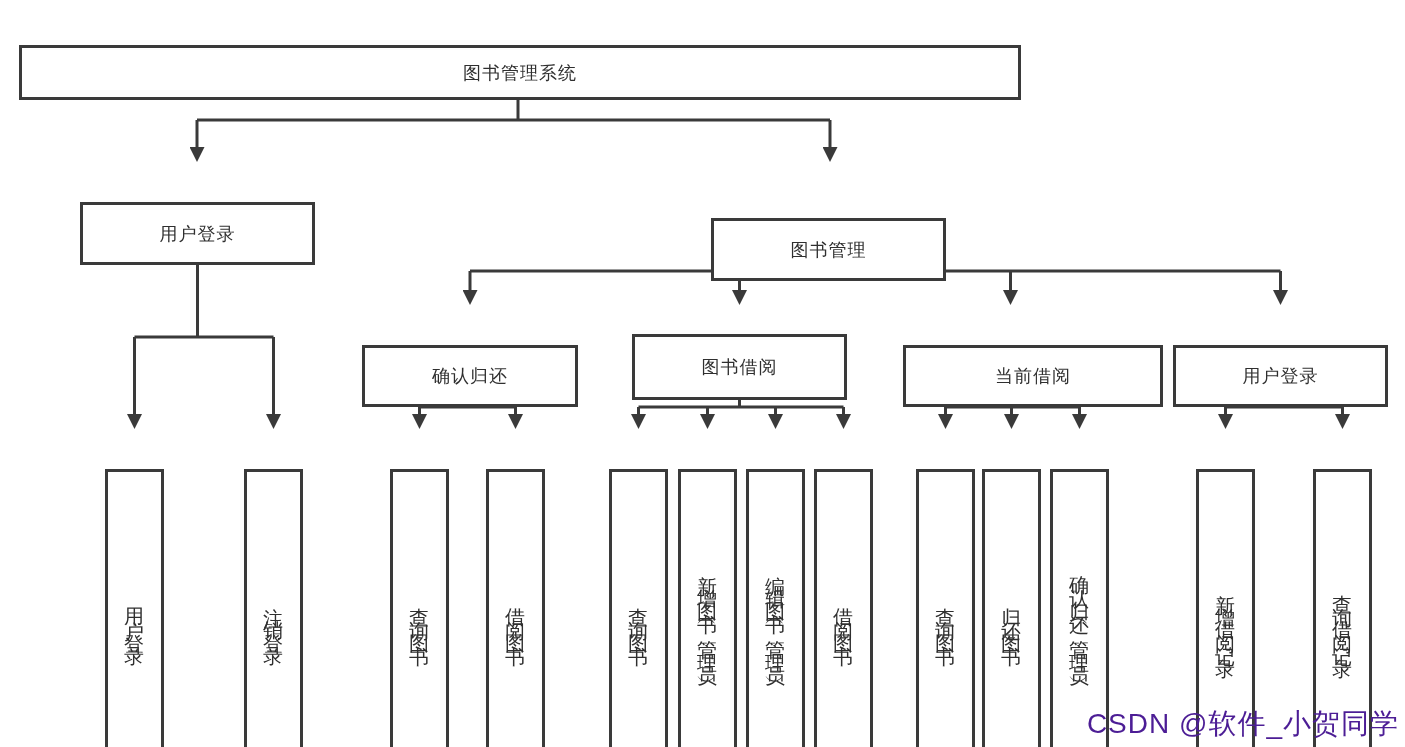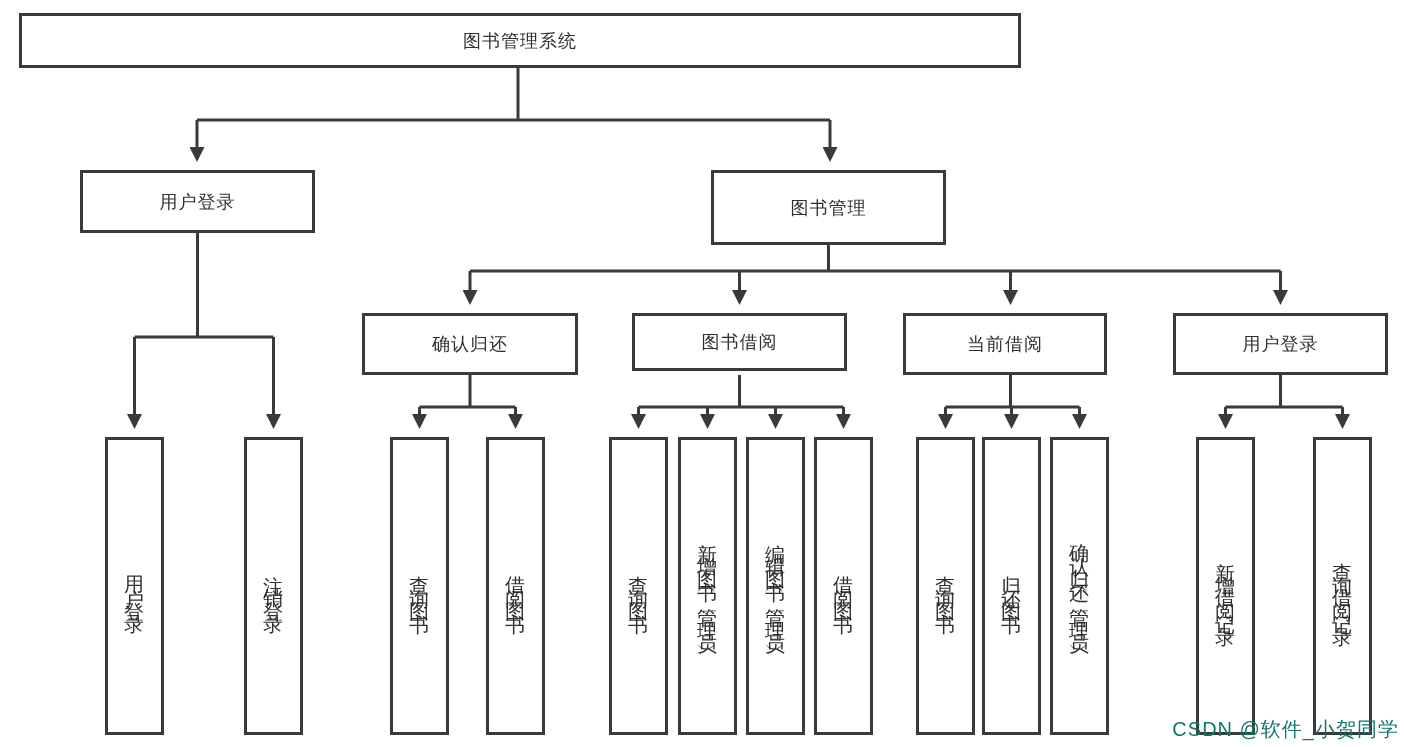--- a/index.html
+++ b/index.html
@@ -28,38 +28,39 @@
 
   .box {
     position: absolute;
     background: #ffffff;
     border: 3px solid #3a3a3a;
     display: flex;
     align-items: center;
     justify-content: center;
     color: #2f2f2f;
     z-index: 2;
+    margin-top: 32px;
   }
   .hbox {
     font-size: 18px;
     letter-spacing: 1px;
   }
   .vbox span {
     writing-mode: vertical-rl;
     font-size: 20px;
     letter-spacing: 13px;
     line-height: 1;
   }
 
   .watermark {
     position: absolute;
     right: 6px;
     bottom: 4px;
-    font-size: 20px;
-    color: #0f766e;
+    font-size: 28px;
+    color: #4c1d95;
     letter-spacing: 1px;
     z-index: 3;
     white-space: nowrap;
   }
 </style>
 </head>
 <body>
 
 <div class="stage">
 
@@ -111,31 +112,31 @@
     <path d="M1342.5 407 V414" marker-end="url(#arr)"></path>
   </svg>
 
   <div class="box hbox" style="left:19px;top:13px;width:1002px;height:55px">
     <span>图书管理系统</span>
   </div>
 
   <div class="box hbox" style="left:80px;top:170px;width:235px;height:63px">
     <span>用户登录</span>
   </div>
-  <div class="box hbox" style="left:711px;top:170px;width:235px;height:75px">
+  <div class="box hbox" style="left:711px;top:186px;width:235px;height:63px">
     <span>图书管理</span>
   </div>
 
   <div class="box hbox" style="left:362px;top:313px;width:216px;height:62px">
     <span>确认归还</span>
   </div>
-  <div class="box hbox" style="left:632px;top:313px;width:215px;height:58px">
+  <div class="box hbox" style="left:632px;top:302px;width:215px;height:66px">
     <span>图书借阅</span>
   </div>
-  <div class="box hbox" style="left:903px;top:313px;width:204px;height:62px">
+  <div class="box hbox" style="left:903px;top:313px;width:260px;height:62px">
     <span>当前借阅</span>
   </div>
   <div class="box hbox" style="left:1173px;top:313px;width:215px;height:62px">
     <span>用户登录</span>
   </div>
 
   <div class="box vbox" style="left:105px;top:437px;width:59px;height:298px">
     <span>用户登录</span>
   </div>
   <div class="box vbox" style="left:244px;top:437px;width:59px;height:298px">

